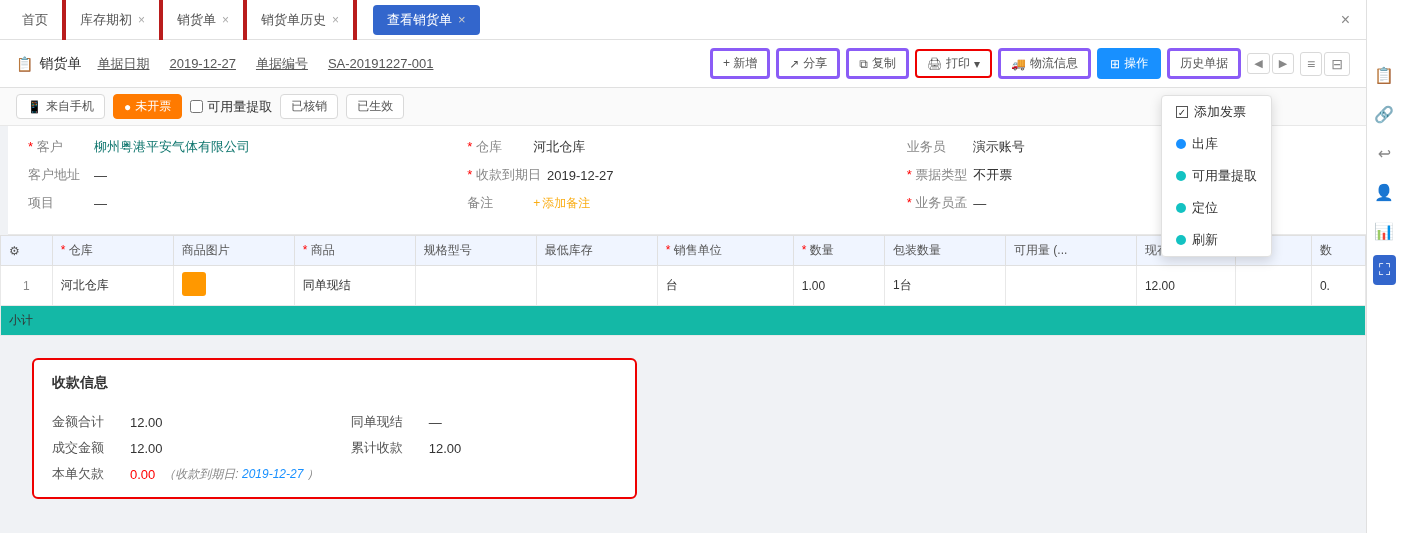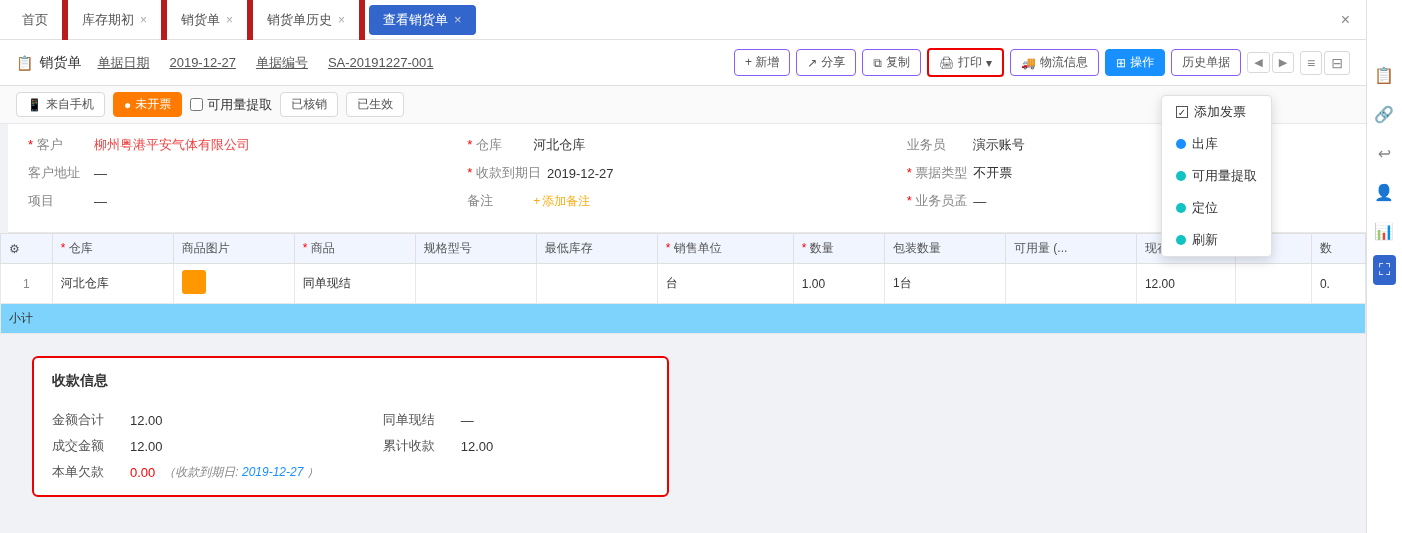--- a/index.html
+++ b/index.html
@@ -7,42 +7,42 @@
 
     
     .tab-bar {
       display: flex; align-items: center; background: #fff;
       border-bottom: 1px solid #e0e0e0; padding: 0 8px;
       height: 40px; gap: 0;
     }
     .tab-item {
       display: flex; align-items: center; padding: 0 14px; height: 40px;
       cursor: pointer; font-size: 13px; color: #555; white-space: nowrap;
-      border-right: 6px solid #b91c1c; gap: 6px;
+      border-right: 4px solid #b91c1c; gap: 6px;
     }
     .tab-item .close-icon { color: #aaa; font-size: 12px; cursor: pointer; }
     .tab-main {
       background: #36c; color: #fff; border-radius: 4px; padding: 0 14px;
-      font-size: 13px; display: flex; align-items: center; gap: 6px; height: 30px; margin-left: 4px;
+      font-size: 13px; display: flex; align-items: center; gap: 6px; height: 30px; margin-left: 16px;
     }
     .tab-close-right { margin-left: auto; color: #888; font-size: 16px; cursor: pointer; padding: 0 8px; }
 
     
     .doc-header {
       background: #fff; border-bottom: 1px solid #e0e0e0;
       padding: 8px 16px; display: flex; align-items: center; gap: 16px;
     }
     .doc-title { display: flex; align-items: center; gap: 6px; font-size: 14px; font-weight: 500; color: #333; }
     .doc-title .icon { color: #1890ff; font-size: 14px; }
     .doc-meta { display: flex; align-items: center; gap: 20px; font-size: 13px; color: #555; text-decoration: underline; }
     .doc-meta span { display: flex; align-items: center; gap: 4px; }
     .toolbar { margin-left: auto; display: flex; align-items: center; gap: 6px; }
     .btn-toolbar {
       display: flex; align-items: center; gap: 4px; padding: 4px 10px;
-      border: 1px solid #8b5cf6; border-radius: 4px; background: #fff;
+      border: 3px solid #8b5cf6; border-radius: 4px; background: #fff;
       cursor: pointer; font-size: 12px; color: #555; white-space: nowrap;
     }
     .btn-toolbar.active { background: #1890ff; color: #fff; border-color: #1890ff; }
     .btn-green { background: #52c41a; color: #fff; border-color: #52c41a; border-radius: 4px; }
     .btn-cyan { background: #13c2c2; color: #fff; border-color: #13c2c2; border-radius: 4px; }
 
     
     .action-row {
       background: #fafafa; border-bottom: 1px solid #e8e8e8;
       padding: 6px 16px; display: flex; align-items: center; gap: 8px;
@@ -56,46 +56,46 @@
 
     
     .form-area {
       background: #fff; padding: 12px 20px; border-bottom: 1px solid #e8e8e8; margin-left: 8px;
     }
     .form-row { display: flex; align-items: center; gap: 0; margin-bottom: 10px; }
     .form-field { display: flex; align-items: center; gap: 6px; flex: 1; }
     .form-label { color: #888; font-size: 13px; white-space: nowrap; min-width: 60px; }
     .form-label.required::before { content: "* "; color: #f00; }
     .form-value { color: #333; font-size: 13px; font-weight: 500; }
-    .form-value.blue { color: #ef4444; }
+    .form-value.blue { color: #0f766e; }
     .add-note { color: #faad14; cursor: pointer; font-size: 12px; display: flex; align-items: center; gap: 2px; }
 
     
     .table-wrap { background: #fff; overflow-x: auto; }
     .data-table { width: 100%; border-collapse: collapse; font-size: 12px; }
     .data-table th {
       background: #f0f5ff; border: 1px solid #e0e0e0; padding: 6px 8px;
       font-weight: 500; color: #555; white-space: nowrap; text-align: left;
     }
     .data-table th.required::before { content: "* "; color: #f00; }
     .data-table td {
       border: 1px solid #e8e8e8; padding: 6px 8px; white-space: nowrap;
     }
-    .subtotal-row td { background: #7dd3fc; font-weight: 500; margin-left: 37px; }
+    .subtotal-row td { background: #14b8a6; font-weight: 500; margin-left: 37px; }
     .settings-col { text-align: center; color: #888; }
     .product-img { width: 24px; height: 24px; background: #ff9800; border-radius: 3px; display: inline-block; }
 
     
     .payment-section {
       margin: 12px 16px; padding: 14px 18px;
       border: 2px solid #e00; border-radius: 6px; background: #fff;
       display: inline-block; min-width: 520px;
     }
     .payment-title { font-size: 14px; font-weight: bold; margin-bottom: 21px; }
-    .payment-grid { display: grid; grid-template-columns: 1fr 1fr; gap: 8px 64px; }
+    .payment-grid { display: grid; grid-template-columns: 1fr 1fr; gap: 8px 32px; }
     .payment-row { display: flex; align-items: center; gap: 8px; font-size: 13px; }
     .payment-label { color: #555; min-width: 70px; }
     .payment-value { color: #333; font-weight: 500; }
     .payment-value.red { color: #f00; }
 
     
     .dropdown-overlay {
       position: fixed; top: 95px; right: 130px;
       background: #fff; border: 1px solid #e0e0e0;
       border-radius: 4px; box-shadow: 0 4px 12px rgba(0,0,0,0.15);

